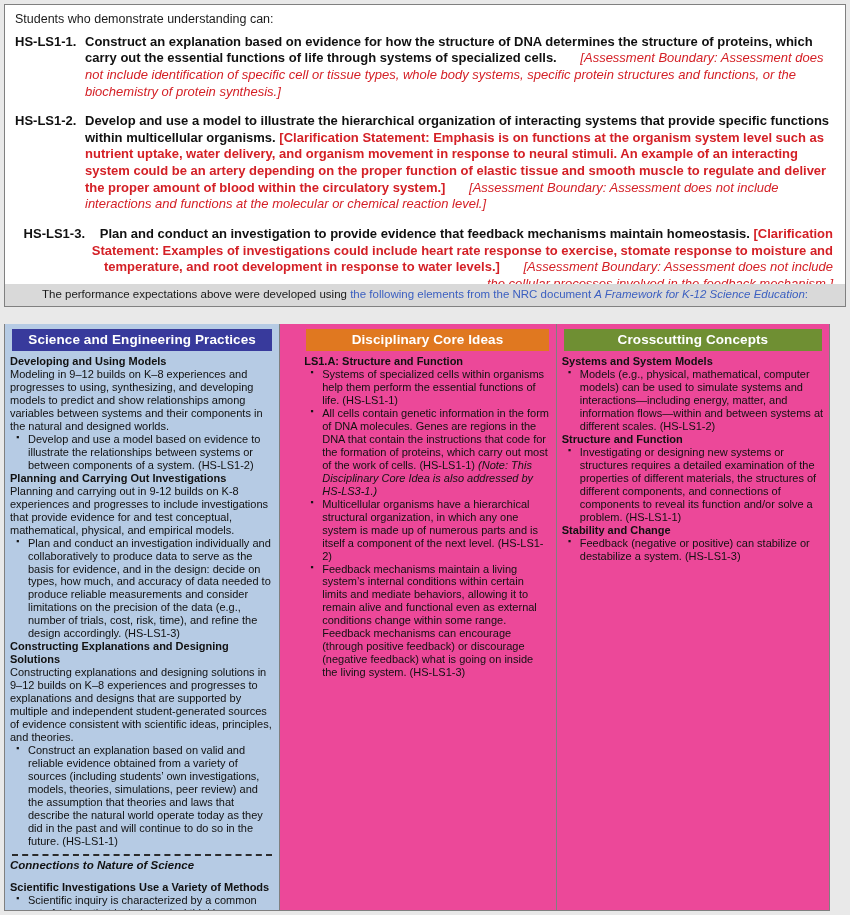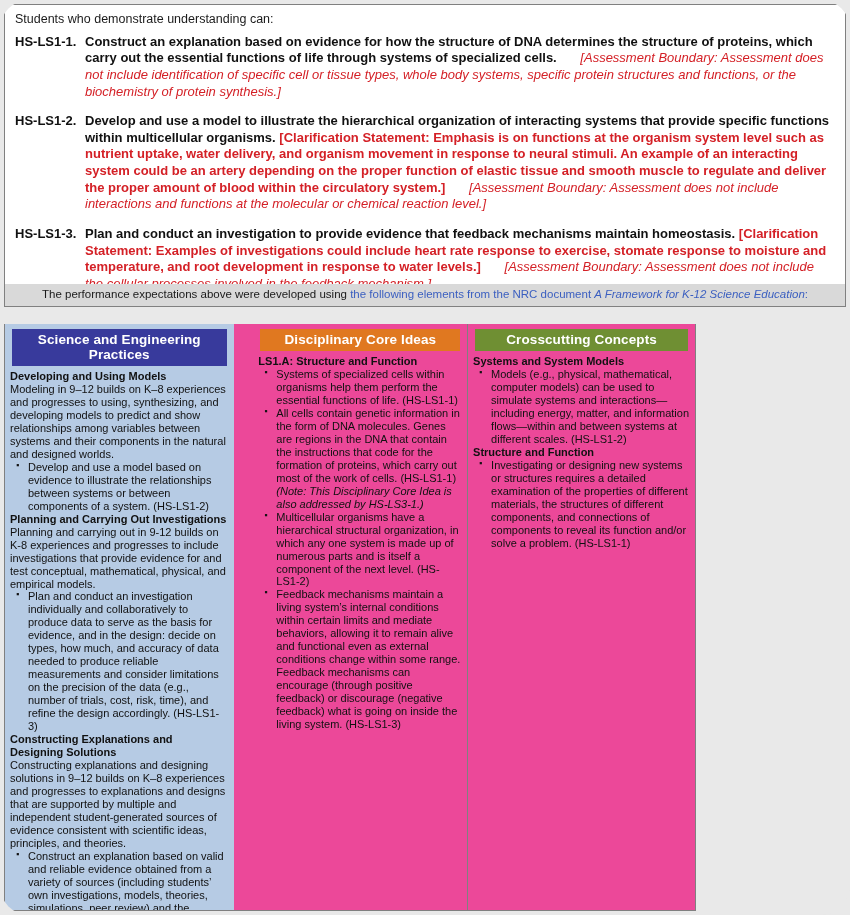--- a/index.html
+++ b/index.html
@@ -8,21 +8,20 @@
     padding: 0;
     background: #e9e9e9;
     font-family: "Liberation Sans", sans-serif;
   }
   #page {
     width: 850px;
     height: 915px;
     position: relative;
     background: #e9e9e9;
     overflow: hidden;
-    border-radius: 29px;
   }
 
   
   .pe-panel {
     position: absolute;
     left: 4px;
     top: 4px;
     width: 842px;
     background: #ffffff;
     border: 1px solid #808080;
@@ -32,21 +31,21 @@
     font-size: 12.5px;
     color: #1a1a1a;
     margin: 1px 0 6px 2px;
     line-height: 1.25;
   }
   .pe-row {
     display: flex;
     align-items: flex-start;
     margin-bottom: 13px;
   }
-  .pe-row:last-child { margin-bottom: 4px; }
+  .pe-row:last-child { margin-bottom: 4px; text-align: right; }
   .pe-code {
     width: 72px;
     min-width: 72px;
     font-size: 13px;
     font-weight: bold;
     color: #111111;
     line-height: 1.2;
     padding-left: 2px;
   }
   .pe-text {
@@ -75,21 +74,21 @@
     padding: 4px 0 4px 0;
     line-height: 1.2;
   }
   .nrc-band .lnk { color: #3b5fc0; }
   .nrc-band .ital { font-style: italic; }
 
   
   .cols {
     position: absolute;
     left: 4px;
-    width: 692px;
+    width: 826px;
     bottom: 4px;
     display: flex;
     border: 1px solid #808080;
     border-top: none;
     overflow: hidden;
   }
   .col {
     padding: 4px 5px 6px 5px;
     overflow: hidden;
   }
@@ -258,15 +257,21 @@
         </ul>
       </div>
 
       <div>
         <div class="sec-title">Structure and Function</div>
         <ul class="bullets">
           <li>Investigating or designing new systems or structures requires a detailed examination of the properties of different materials, the structures of different components, and connections of components to reveal its function and/or solve a problem. (HS-LS1-1)</li>
         </ul>
       </div>
 
+      <div>
+        <div class="sec-title">Stability and Change</div>
+        <ul class="bullets">
+          <li>Feedback (negative or positive) can stabilize or destabilize a system. (HS-LS1-3)</li>
+        </ul>
+      </div>
     </div>
   </div>
 </div>
 
 </body></html>

